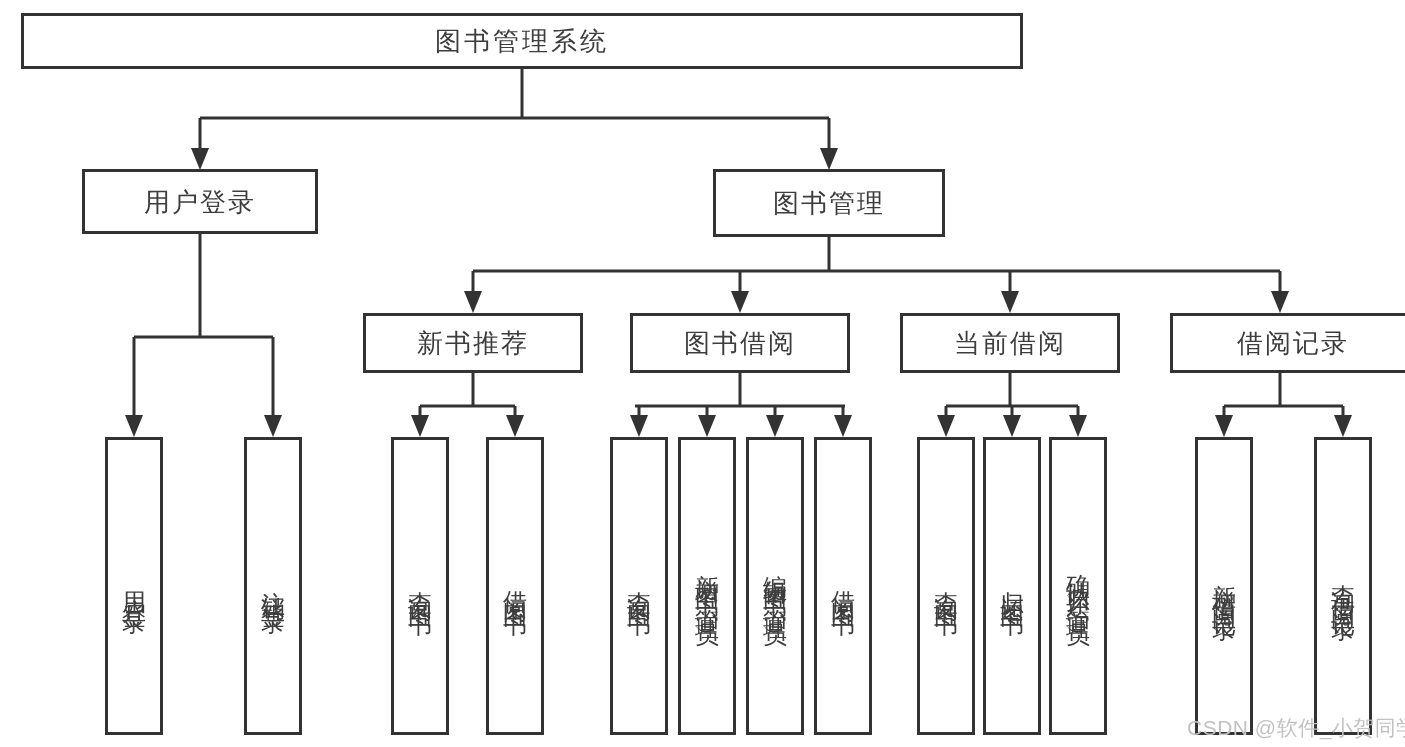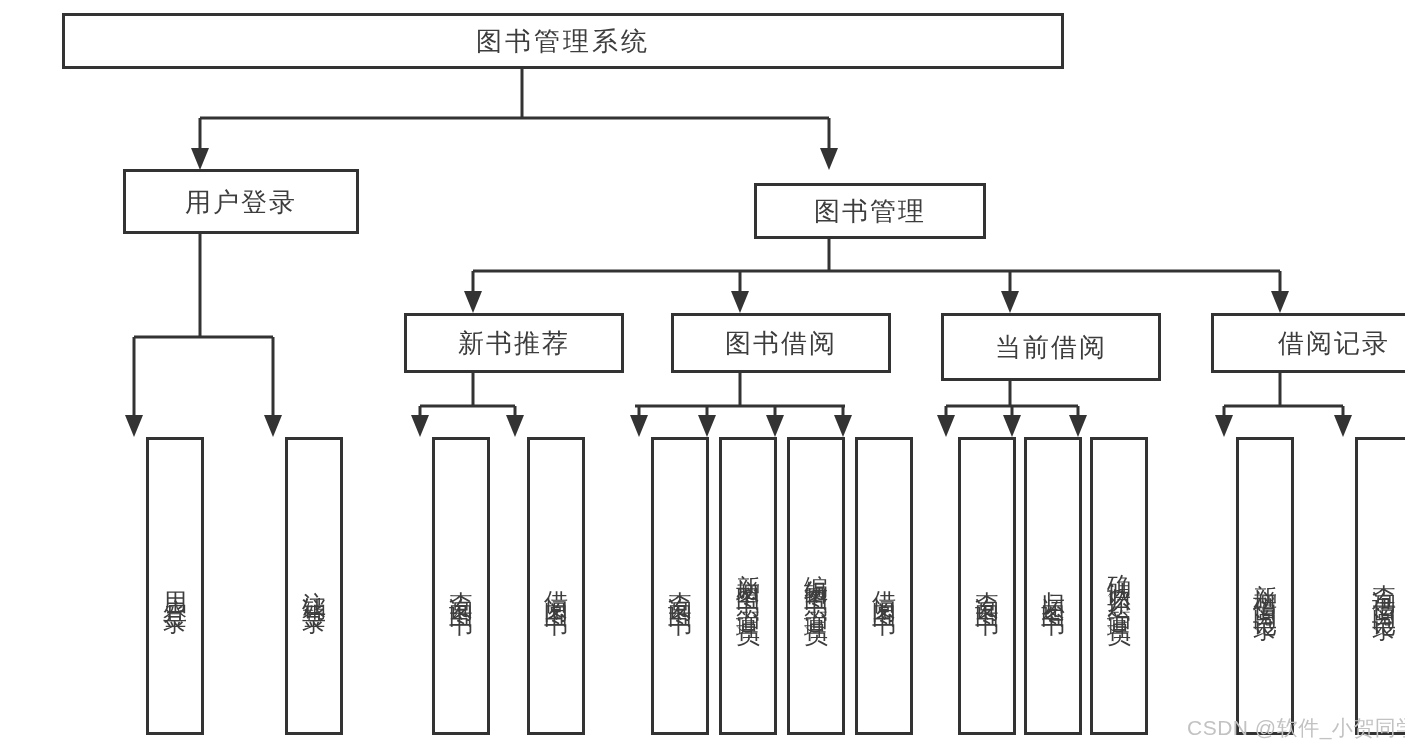--- a/index.html
+++ b/index.html
@@ -20,21 +20,20 @@
   .wires .ln{stroke:var(--line);stroke-width:3;fill:none;}
   .wires .ah{fill:var(--line);stroke:none;}
   .box{
     position:absolute;
     box-sizing:border-box;
     background:#fff;
     border:3px solid var(--line);
     display:flex;align-items:center;justify-content:center;
     color:var(--text);
     text-align:center;
-    margin-left:41px;
   }
   .box.h{font-size:26px;letter-spacing:2px;line-height:1;}
   .box.root{font-size:26px;letter-spacing:3px;}
   .box.v{
     writing-mode:vertical-rl;
     text-orientation:mixed;
     font-size:24px;
     letter-spacing:7px;
     line-height:1;
   }
@@ -110,25 +109,25 @@
     <path class="ln" d="M1224 406 H1343"></path>
     <path class="ln" d="M1224 406 V420"></path>
       <polygon class="ah" points="1224,437 1215,415 1233,415"></polygon>
     <path class="ln" d="M1343 406 V420"></path>
       <polygon class="ah" points="1343,437 1334,415 1352,415"></polygon>
   </svg>
 
   <div class="box h root" style="left:21px;top:13px;width:1002px;height:56px">图书管理系统</div>
 
   <div class="box h" style="left:82px;top:169px;width:236px;height:65px">用户登录</div>
-  <div class="box h" style="left:713px;top:183px;width:232px;height:56px">图书管理</div>
+  <div class="box h" style="left:713px;top:169px;width:232px;height:68px">图书管理</div>
 
   <div class="box h" style="left:363px;top:313px;width:220px;height:60px">新书推荐</div>
   <div class="box h" style="left:630px;top:313px;width:220px;height:60px">图书借阅</div>
-  <div class="box h" style="left:900px;top:313px;width:220px;height:68px">当前借阅</div>
+  <div class="box h" style="left:900px;top:313px;width:220px;height:60px">当前借阅</div>
   <div class="box h" style="left:1170px;top:313px;width:246px;height:60px">借阅记录</div>
 
   <div class="box v" style="left:105px;top:437px;width:58px;height:298px">用户登录</div>
   <div class="box v" style="left:244px;top:437px;width:58px;height:298px">注销登录</div>
 
   <div class="box v" style="left:391px;top:437px;width:58px;height:298px">查询图书</div>
   <div class="box v" style="left:486px;top:437px;width:58px;height:298px">借阅图书</div>
 
   <div class="box v" style="left:610px;top:437px;width:58px;height:298px">查询图书</div>
   <div class="box v" style="left:678px;top:437px;width:58px;height:298px">新增图书（管理员）</div>

